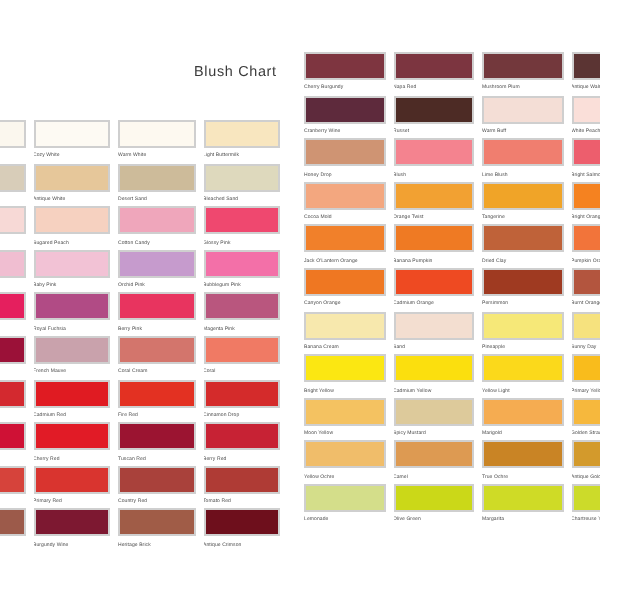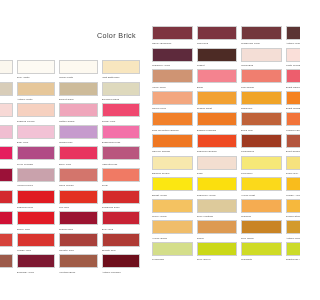--- a/index.html
+++ b/index.html
@@ -76,21 +76,21 @@
     overflow: hidden;
     padding-top: 1.4px;
     transform-origin: left top;
   }
 </style>
 </head>
 <body>
 
 <div id="page">
 
-  <div id="chart-title">Color Brick</div>
+  <div id="chart-title">Blush Chart</div>
 
   <div class="panel" id="panel-left">
       <div class="swatch-cell">
         <div class="swatch-chip" style="background-color: rgb(251, 247, 238);"></div>
         <span class="swatch-label">Snow White</span>
       </div>
       <div class="swatch-cell">
         <div class="swatch-chip" style="background-color: rgb(253, 250, 243);"></div>
         <span class="swatch-label">Cozy White</span>
       </div>

